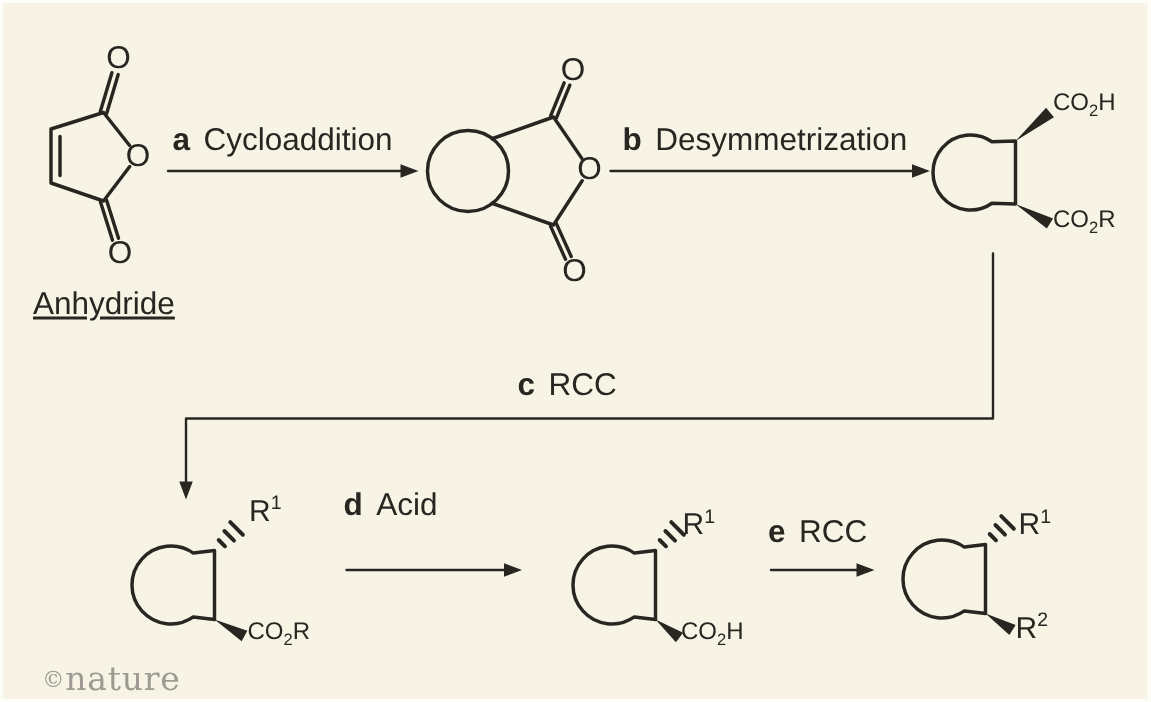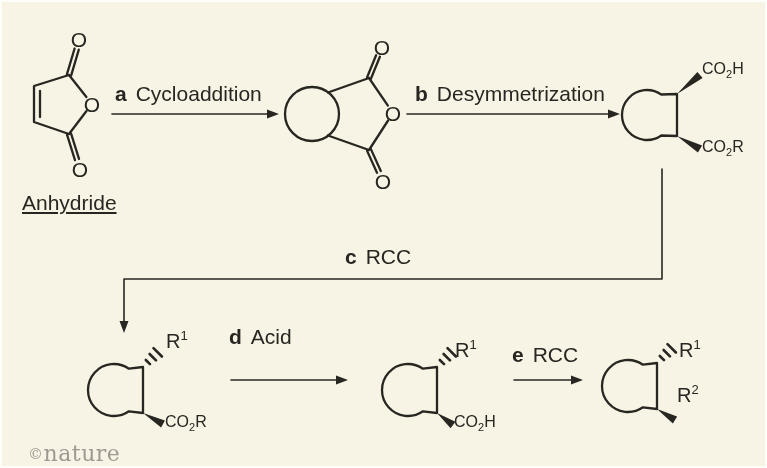--- a/index.html
+++ b/index.html
@@ -155,17 +155,17 @@
   <span class="txt formula" style="left:700px;top:59px;"><span>CO</span><sub>2</sub><span>H</span></span>
   <span class="txt formula" style="left:700px;top:137px;"><span>CO</span><sub>2</sub><span>R</span></span>
 
   <span class="txt rgroup" style="left:164px;top:329px;"><span>R</span><sup>1</sup></span>
   <span class="txt formula" style="left:163px;top:412px;"><span>CO</span><sub>2</sub><span>R</span></span>
 
   <span class="txt rgroup" style="left:453px;top:338px;"><span>R</span><sup>1</sup></span>
   <span class="txt formula" style="left:452px;top:412px;"><span>CO</span><sub>2</sub><span>H</span></span>
 
   <span class="txt rgroup" style="left:677px;top:338px;"><span>R</span><sup>1</sup></span>
-  <span class="txt rgroup" style="left:675px;top:383px;"><span>R</span><sup>2</sup></span>
+  <span class="txt rgroup" style="left:675px;top:407px;"><span>R</span><sup>2</sup></span>
 
   <span class="txt watermark" style="left:26px;top:441px;"><span class="copy">©</span><span>nature</span></span>
 
 </div>
 
 </body></html>

